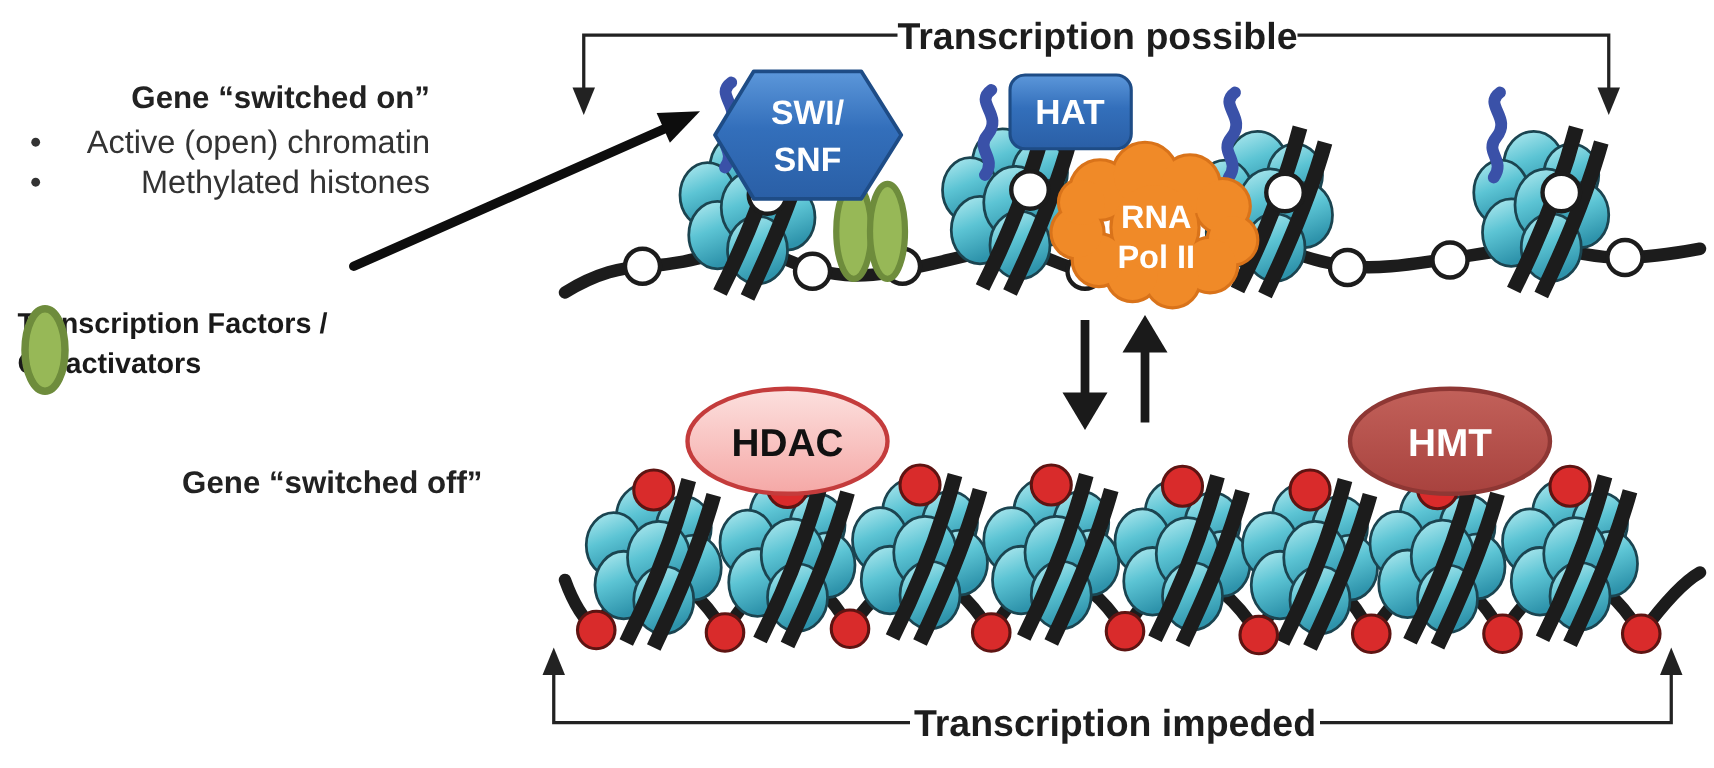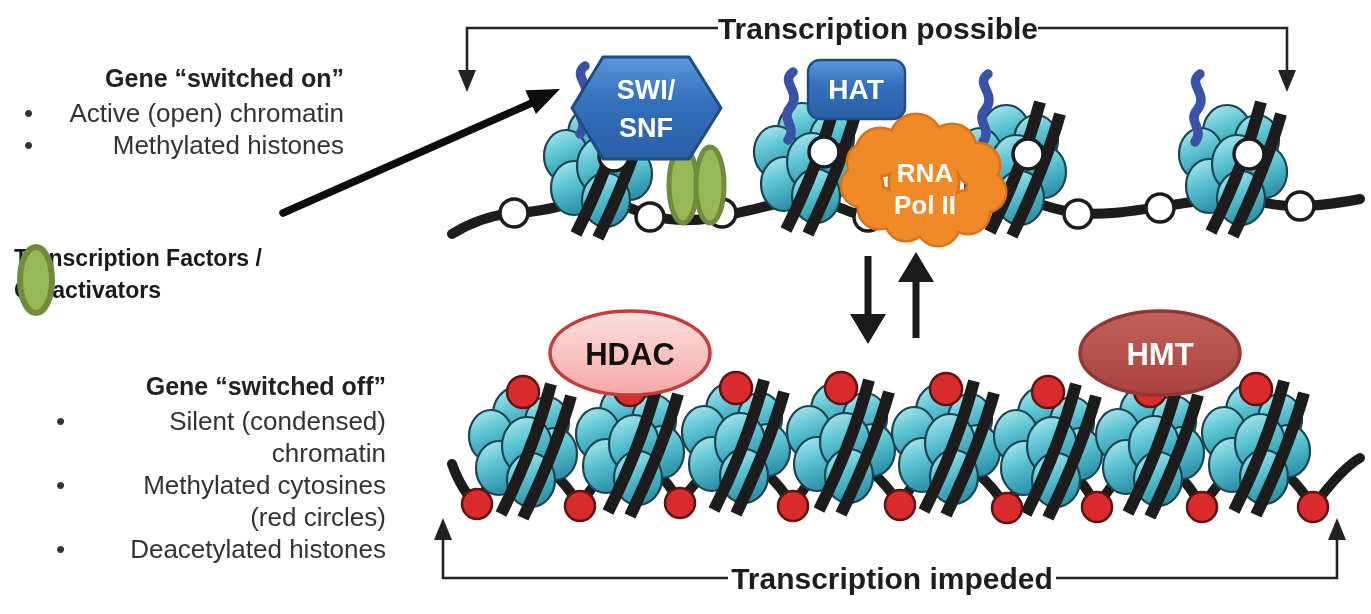--- a/index.html
+++ b/index.html
@@ -51,26 +51,20 @@
       <ellipse cx="22" cy="38" rx="16" ry="33" style="fill:var(--tf_green);stroke:var(--tf_green_dark);stroke-width:6"></ellipse>
     </svg>
     <div class="legend-text">
       <div>Transcription Factors /</div>
       <div>Co-activators</div>
     </div>
   </div>
 
   <div class="panel panel-off">
     <div class="ttl">Gene “switched off”</div>
-    <ul>
-      <li class="bullet"><span>Silent (condensed) chromatin</span></li>
-      <li class="bullet"><span>Methylated cytosines</span></li>
-      <li><span>(red circles)</span></li>
-      <li class="bullet"><span>Deacetylated histones</span></li>
-    </ul>
   </div>
 
   <svg width="1371" height="614" viewBox="0 0 1371 614">
     <defs>
       <linearGradient id="tealG" x1="0" y1="0" x2="0.35" y2="1">
         <stop offset="0" stop-color="#b7ecf1"></stop>
         <stop offset="0.5" stop-color="#5cc4d4"></stop>
         <stop offset="1" stop-color="#2e93ab"></stop>
       </linearGradient>
       <linearGradient id="blueG" x1="0" y1="0" x2="0" y2="1">

